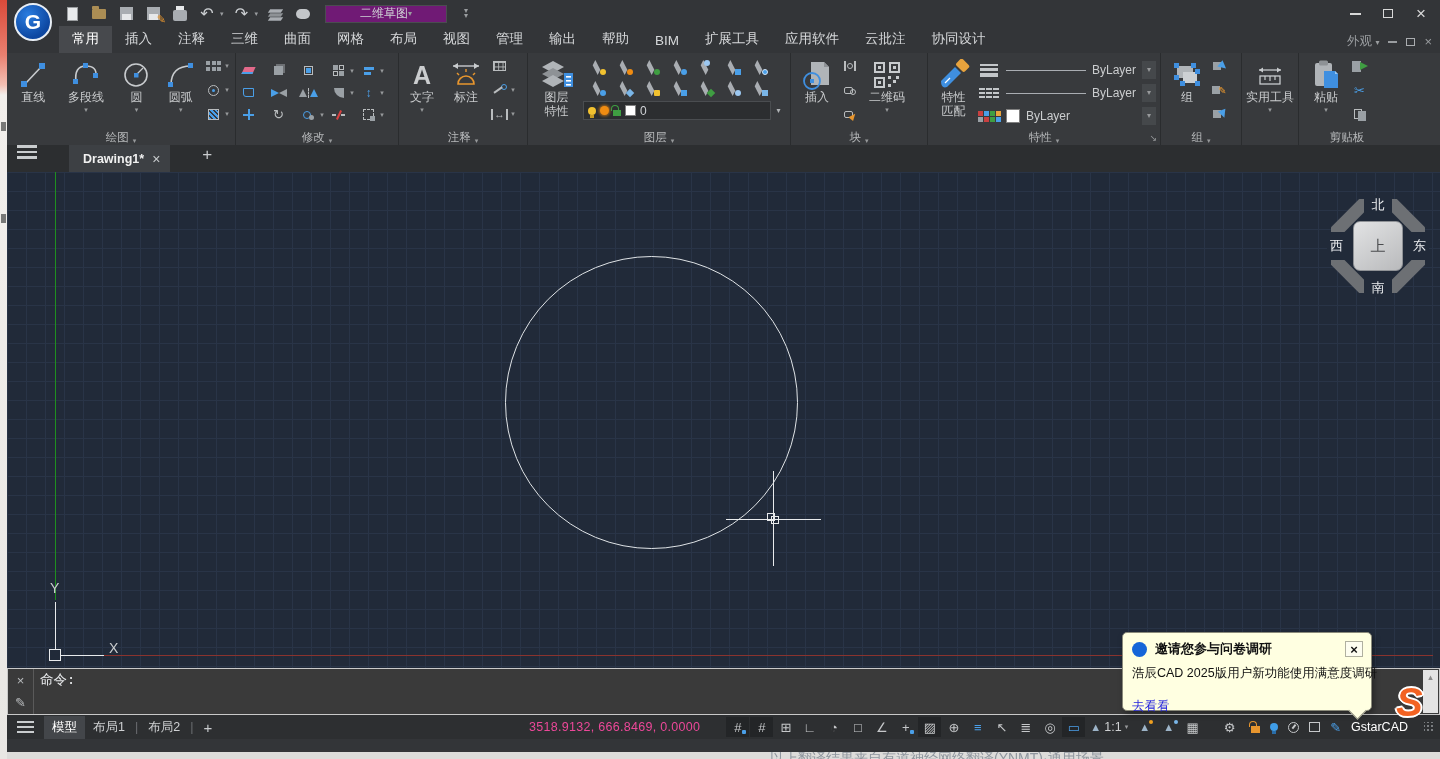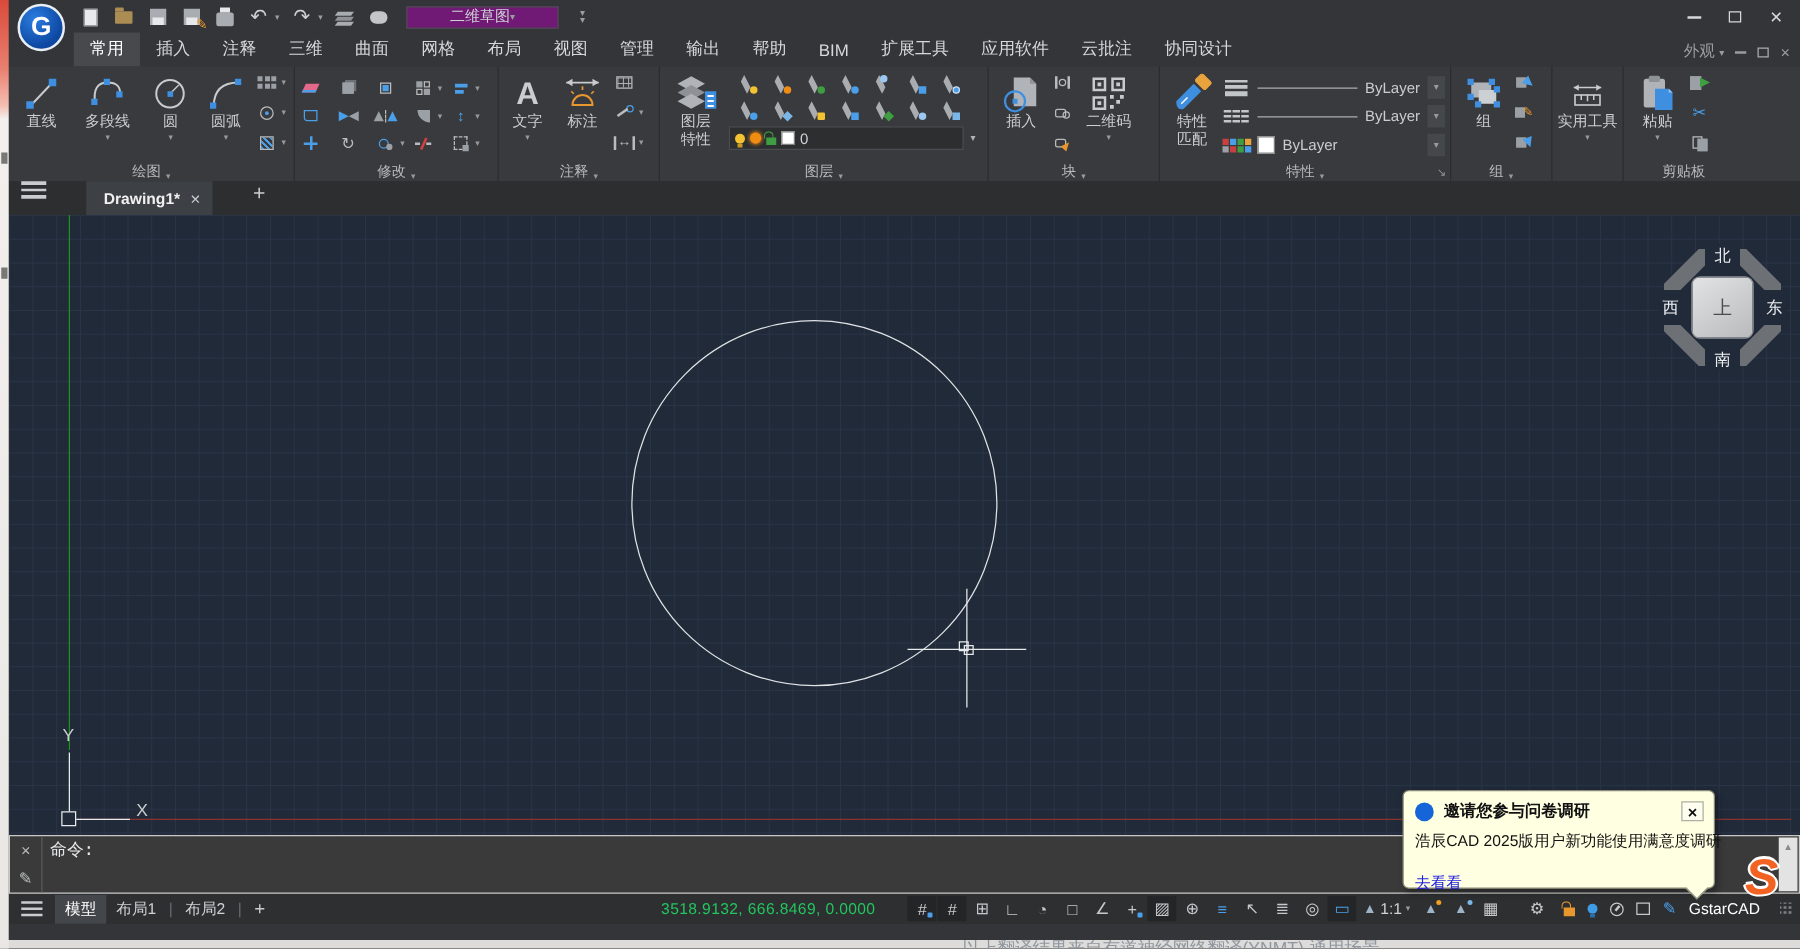--- a/index.html
+++ b/index.html
@@ -182,21 +182,21 @@
   .cmd-scroll span { color:#8a8a8a; font-size:9px; margin-top:2px; }
 
   
   .statusbar { height:24px; background:#2d2f31; display:flex; align-items:center; padding:0 6px; color:#cfd1d3; font-size:12.5px; }
   .sb-hamb { width:17px; height:12px; display:flex; flex-direction:column; justify-content:space-between; margin:0 10px 0 4px; }
   .sb-hamb i { height:2.2px; background:#c9ccce; }
   .sb-tab { padding:3px 8px; }
   .sb-tab.active { background:#43464a; color:#fff; }
   .sb-sep { color:#6a6d70; margin:0 2px; }
   .sb-plus { font-size:15px; margin:0 8px; color:#c9ccce; }
-  .sb-coords { margin-left:auto; margin-right:26px; font-size:12.5px; color:#22c55e; letter-spacing:.3px; }
+  .sb-coords { margin-left:auto; margin-right:26px; font-size:12.5px; color:#ec4899; letter-spacing:.3px; }
   .sb-icons { display:flex; align-items:center; gap:1px; }
   .sic { width:23px; height:20px; display:flex; align-items:center; justify-content:center; color:#c6c8ca; font-size:13px; position:relative; }
   .sic.pressed { background:#232527; }
   .sic .bdot { position:absolute; right:3px; bottom:3px; width:4px; height:4px; background:#4a9fe8; border-radius:1px; }
   .sic.blue { color:#4a9fe8; }
   .person { color:#9db4c8; font-size:11px; }
   .sb-scale { display:flex; align-items:center; gap:3px; padding:0 4px; }
   .sb-scale .cv { font-size:7px; color:#97999b; }
   .odot { position:absolute; right:3px; top:3px; width:4px; height:4px; background:#f0a020; border-radius:50%; }
   .zdot { position:absolute; right:2px; top:3px; width:4px; height:4px; background:#7ab6e8; border-radius:50%; }

